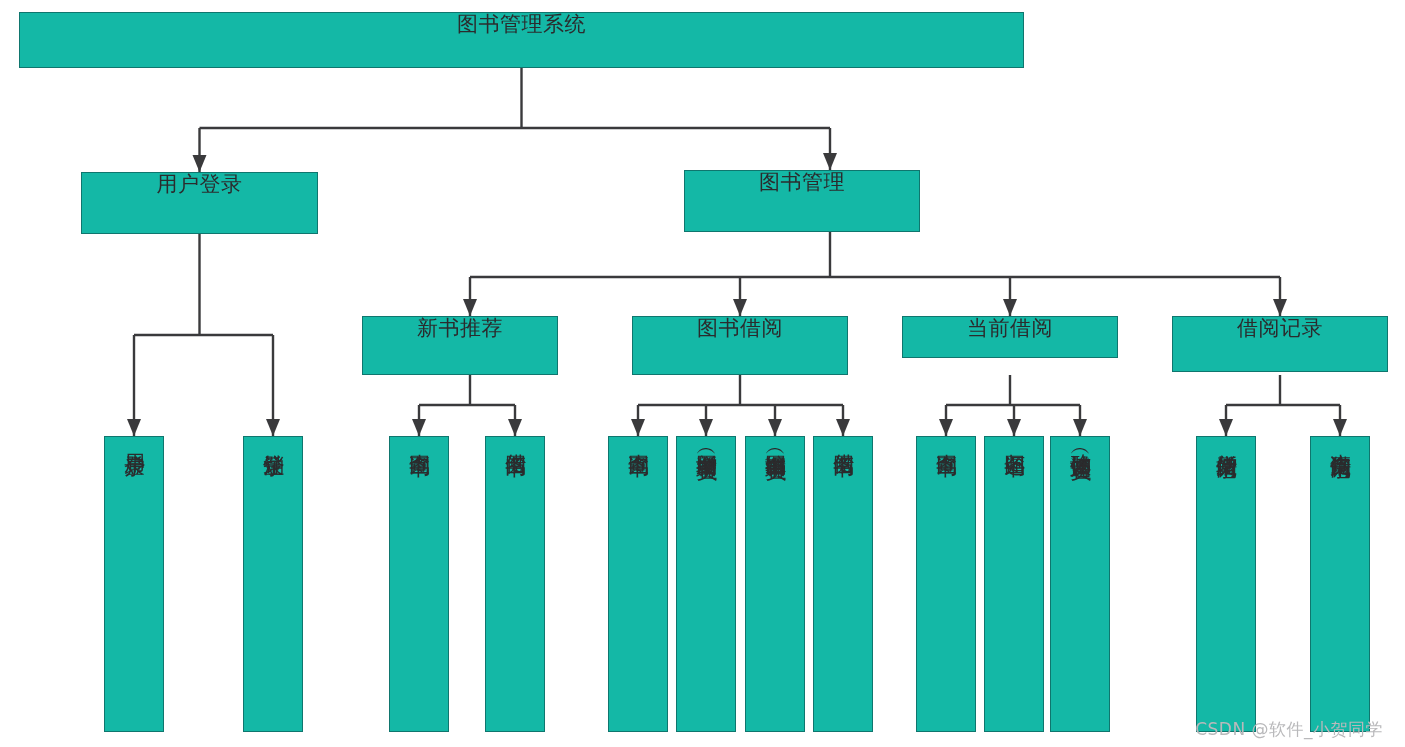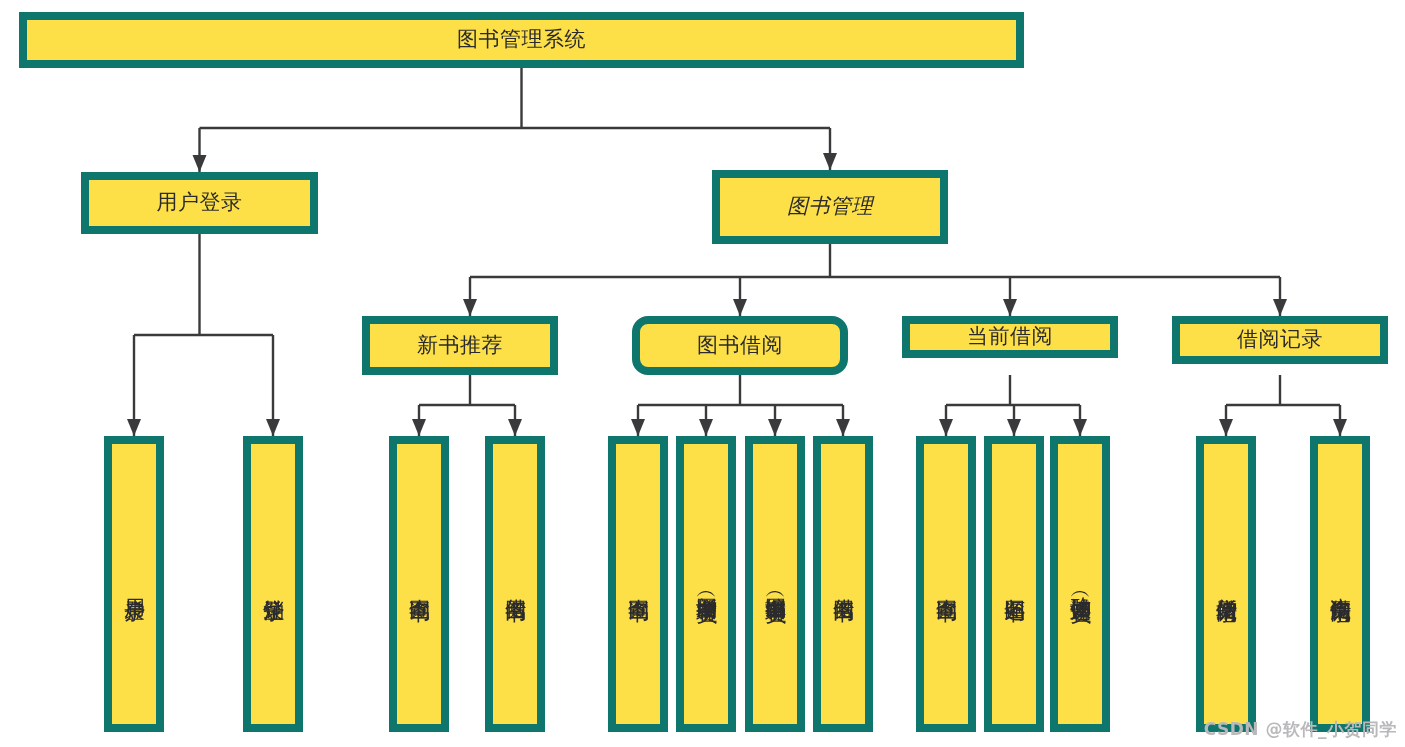--- a/index.html
+++ b/index.html
@@ -17,24 +17,24 @@
   #diagram-root {
     position: absolute;
     left: 0;
     top: 0;
     width: 1405px;
     height: 747px;
   }
   .node-box {
     position: absolute;
     box-sizing: border-box;
-    border: 8px solid #0f766e;
-    background: #fde047;
+    border: 1px solid #0f766e;
+    background: #14b8a6;
     display: flex;
-    align-items: center;
+    align-items: flex-start;
     justify-content: center;
   }
   .node-label-h {
     font-size: 21px;
     color: #2b2b2d;
     line-height: 1.1;
     white-space: nowrap;
     letter-spacing: 0.5px;
   }
   .node-label-v {
@@ -58,27 +58,26 @@
   .edge-line {
     stroke: #3a3a3c;
     stroke-width: 2.4;
     fill: none;
   }
   .arrow-head {
     fill: #3a3a3c;
   }
   .watermark {
     position: absolute;
-    right: 8px;
+    right: 22px;
     bottom: 6px;
     font-size: 17px;
     color: #b9b9bb;
     white-space: nowrap;
     letter-spacing: 0.5px;
-    font-weight: bold;
   }
 </style>
 </head>
 <body>
 
 <div id="diagram-root">
   <svg class="edges-layer" id="edges-layer" width="1405" height="747">
       <line x1="521.5" y1="68" x2="521.5" y2="128" class="edge-line"></line>
       <line x1="199.5" y1="128" x2="830" y2="128" class="edge-line"></line>
       <line x1="199.5" y1="128" x2="199.5" y2="172" class="edge-line"></line>
@@ -132,33 +131,33 @@
       <line x1="1340" y1="405" x2="1340" y2="436" class="edge-line"></line>
       <polygon points="1333,419 1347,419 1340,436" class="arrow-head"></polygon>
     </svg>
   <div id="nodes-layer">
       <div class="node-box" style="left: 19px; top: 12px; width: 1005px; height: 56px;">
         <span class="node-label-h">图书管理系统</span>
       </div>
       <div class="node-box" style="left: 81px; top: 172px; width: 237px; height: 62px;">
         <span class="node-label-h">用户登录</span>
       </div>
-      <div class="node-box" style="left: 712px; top: 170px; width: 236px; height: 74px; font-style: italic;">
+      <div class="node-box" style="left: 684px; top: 170px; width: 236px; height: 62px;">
         <span class="node-label-h">图书管理</span>
       </div>
       <div class="node-box" style="left: 362px; top: 316px; width: 196px; height: 59px;">
         <span class="node-label-h">新书推荐</span>
       </div>
-      <div class="node-box" style="left: 632px; top: 316px; width: 216px; height: 59px; border-radius: 16px;">
+      <div class="node-box" style="left: 632px; top: 316px; width: 216px; height: 59px;">
         <span class="node-label-h">图书借阅</span>
       </div>
       <div class="node-box" style="left: 902px; top: 316px; width: 216px; height: 42px;">
         <span class="node-label-h">当前借阅</span>
       </div>
-      <div class="node-box" style="left: 1172px; top: 316px; width: 216px; height: 48px;">
+      <div class="node-box" style="left: 1172px; top: 316px; width: 216px; height: 56px;">
         <span class="node-label-h">借阅记录</span>
       </div>
       <div class="node-box" style="left: 104px; top: 436px; width: 60px; height: 296px;">
         <span class="node-label-v">用户登录</span>
       </div>
       <div class="node-box" style="left: 243px; top: 436px; width: 60px; height: 296px;">
         <span class="node-label-v">注销登录</span>
       </div>
       <div class="node-box" style="left: 389px; top: 436px; width: 60px; height: 296px;">
         <span class="node-label-v">查询图书</span>

